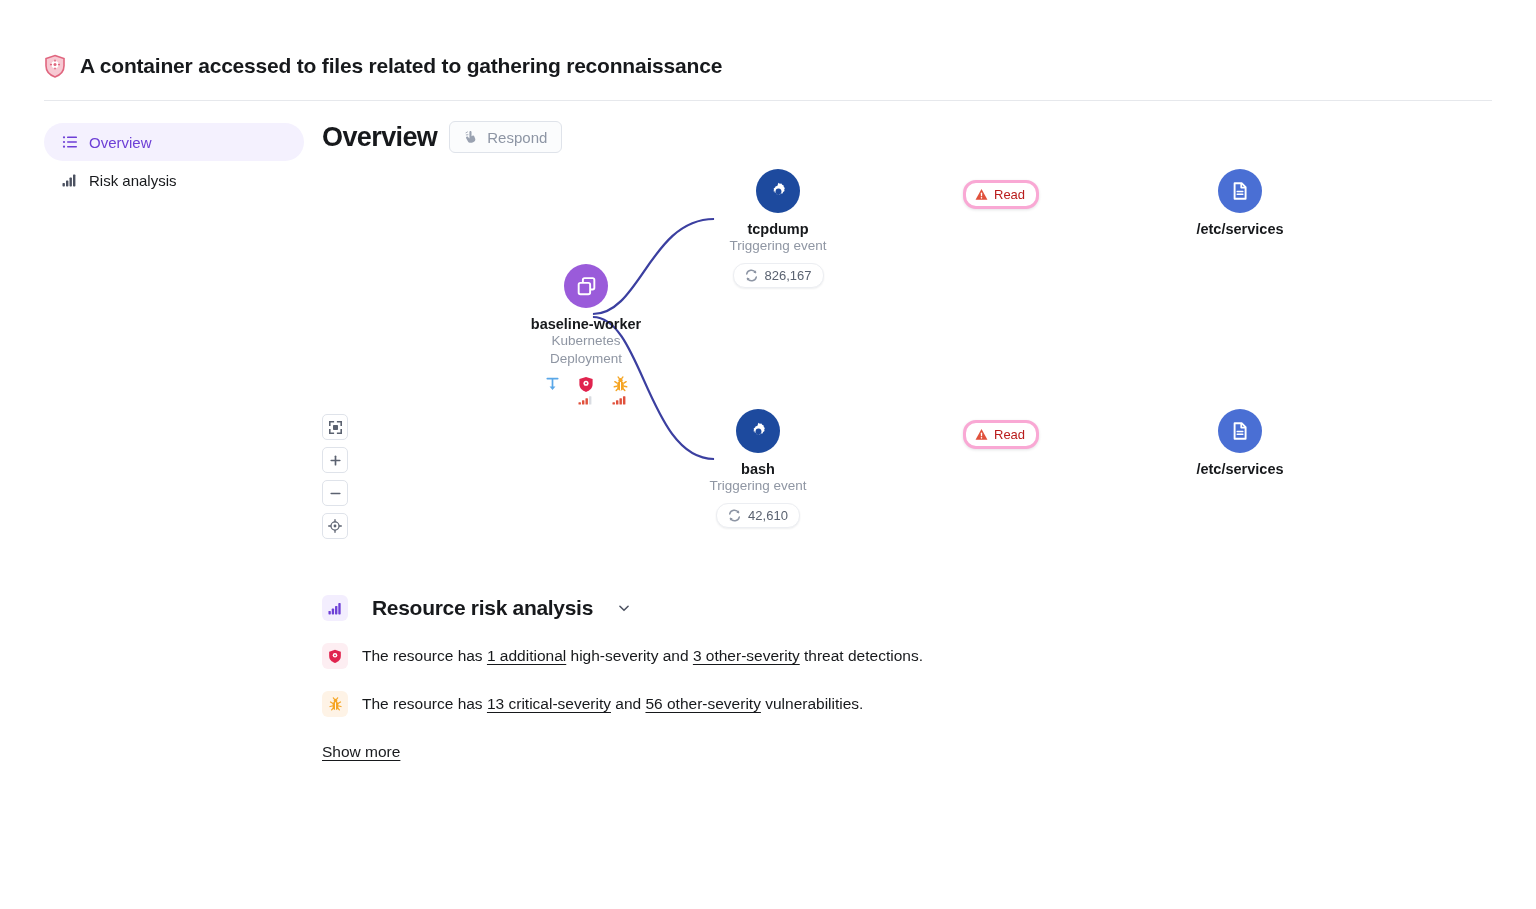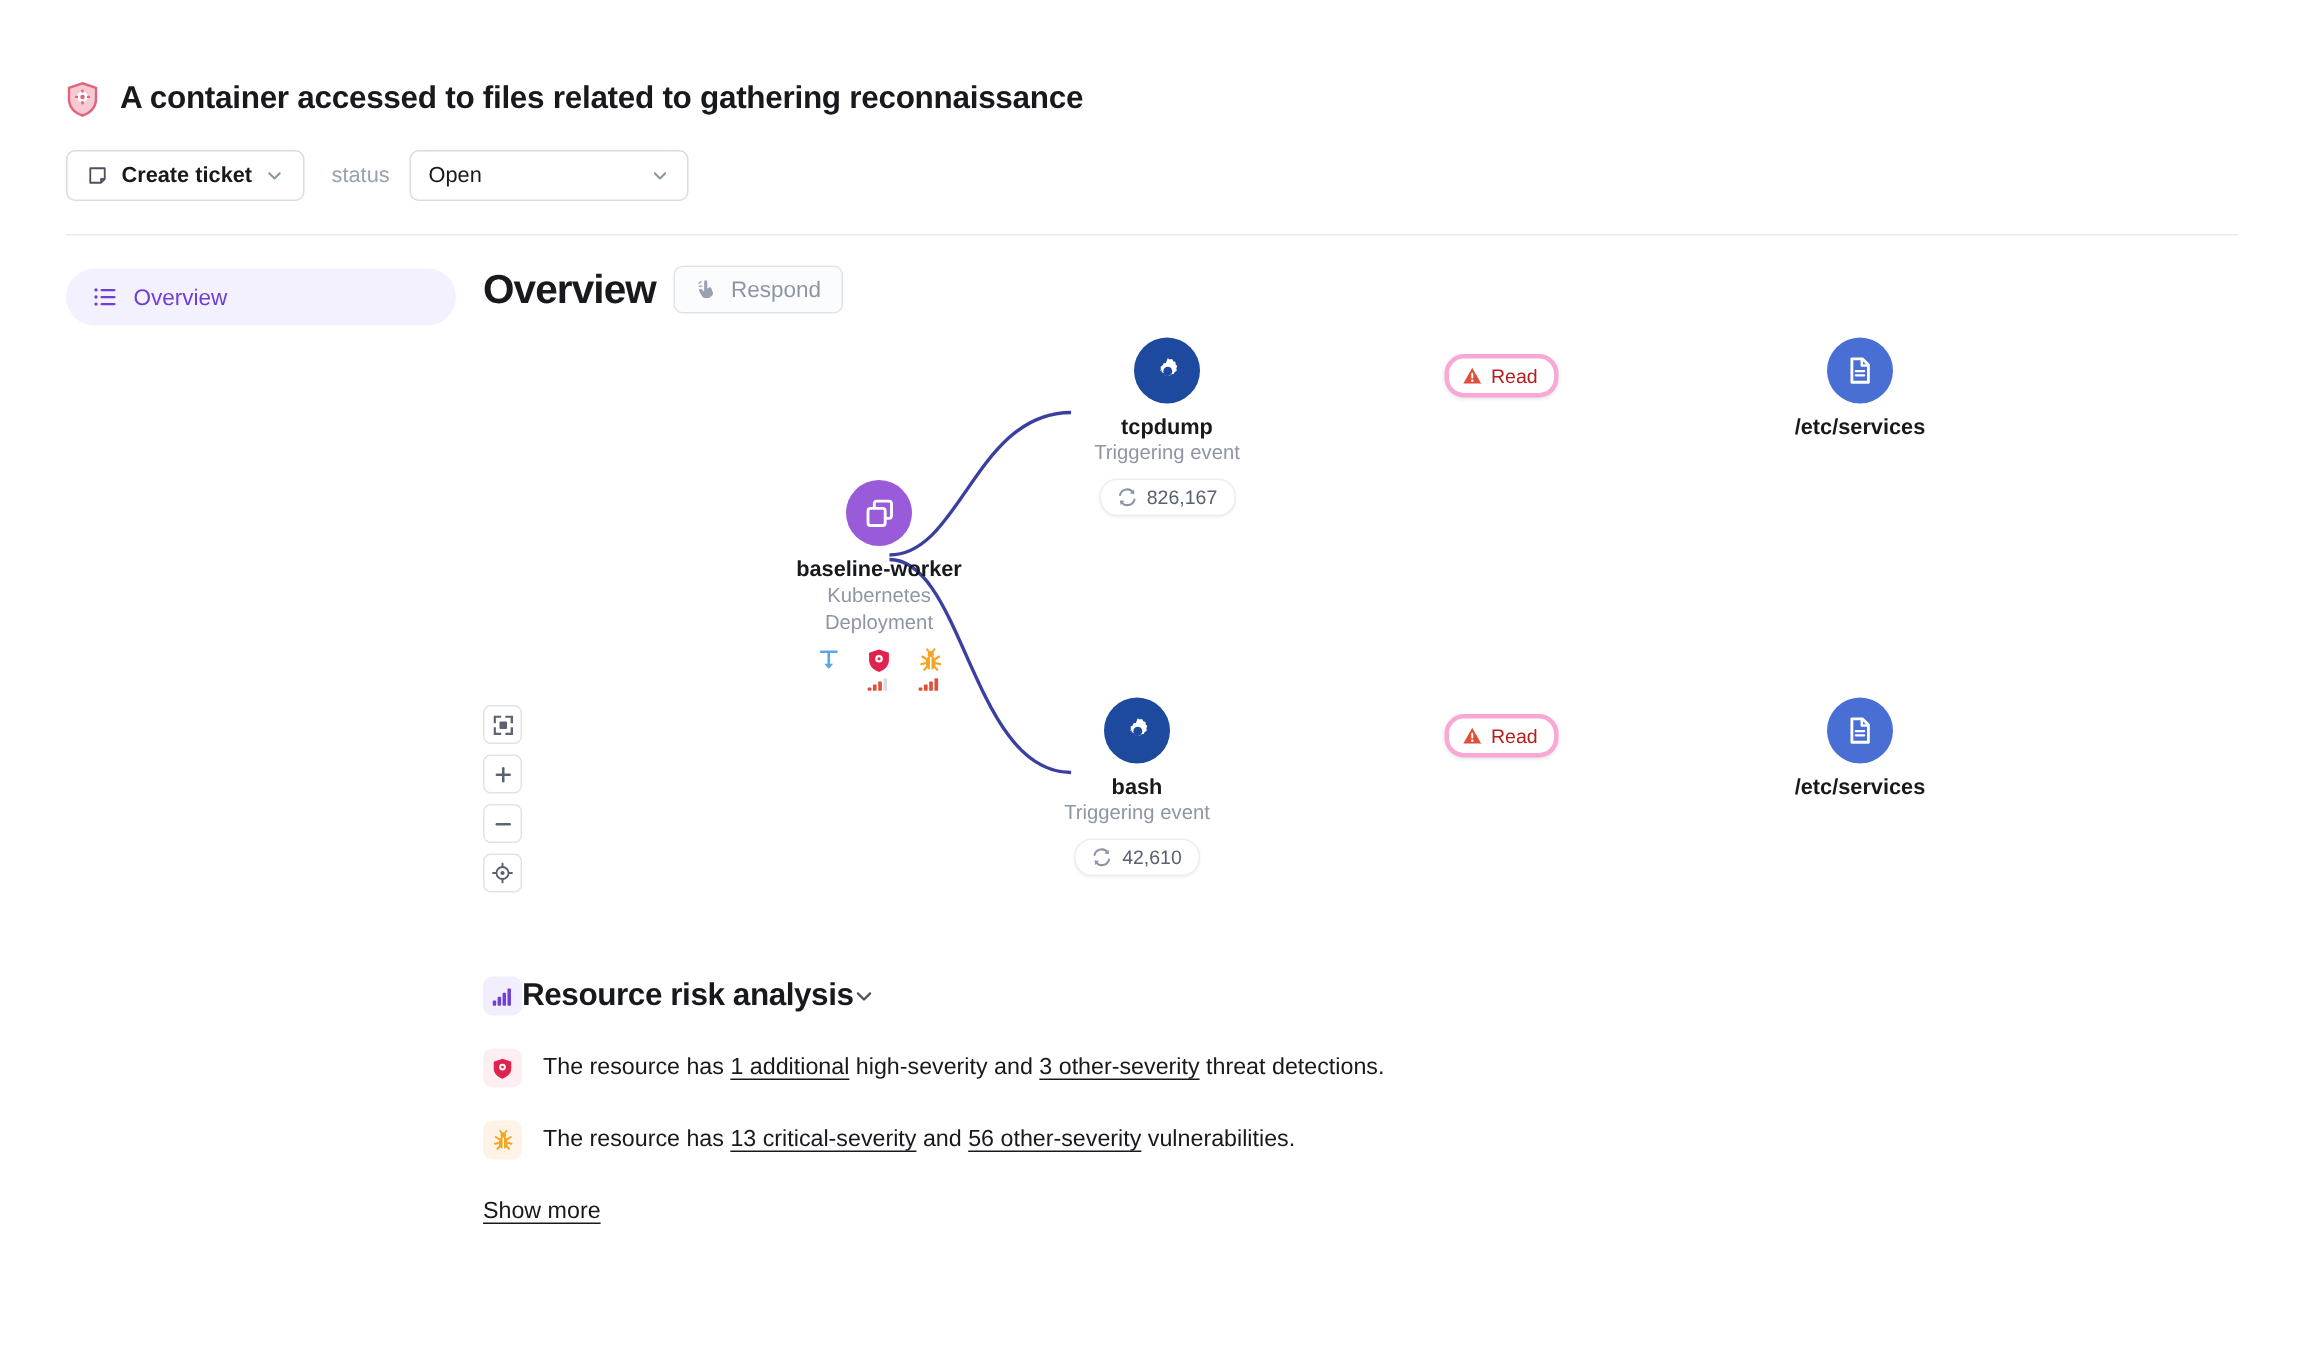--- a/index.html
+++ b/index.html
@@ -107,21 +107,21 @@
     position: absolute;
     display: inline-flex; align-items: center; gap: 6px;
     padding: 4px 11px 4px 9px; border-radius: 13px;
     background: #fff; border: 3px solid #f9a8d4;
     box-shadow: 0 1px 3px rgba(16,24,40,.12);
     font-size: 13px; color: #b91c1c; white-space: nowrap;
   }
 
   
   .risk-section { margin-top: 6px; }
-  .risk-head { display: flex; align-items: center; gap: 0; }
+  .risk-head { display: flex; align-items: center; gap: 24px; }
   .risk-head .hico {
     width: 26px; height: 26px; border-radius: 6px; background: #f3eefe;
     display: flex; align-items: center; justify-content: center;
   }
   .risk-head .htxt { font-size: 21px; font-weight: bold; letter-spacing: -0.3px; color: #17191c; }
   .risk-head .chev { color: #4b5160; }
 
   .risk-row { display: flex; align-items: center; gap: 14px; margin-top: 22px; }
   .risk-row .rico {
     width: 26px; height: 26px; border-radius: 6px;
@@ -150,60 +150,50 @@
       <g fill="#e0667f">
         <rect x="10.2" y="5.6" width="1.6" height="2.2" rx=".8"></rect>
         <rect x="10.2" y="13.4" width="1.6" height="2.2" rx=".8"></rect>
         <rect x="5.9" y="9.8" width="2.2" height="1.6" rx=".8"></rect>
         <rect x="13.9" y="9.8" width="2.2" height="1.6" rx=".8"></rect>
       </g>
     </svg>
     <div class="page-title">A container accessed to files related to gathering reconnaissance</div>
   </div>
 
-  <div class="actions-row">
-    <button class="btn-create">
-      <svg width="14" height="14" viewBox="0 0 16 16">
-        <path d="M2.5 2.5h11v8.2l-2.8 2.8H2.5z" fill="none" stroke="#4b5160" stroke-width="1.4" stroke-linejoin="round"></path>
-        <path d="M13.5 10.6h-2.8v2.9" fill="none" stroke="#4b5160" stroke-width="1.4" stroke-linejoin="round"></path>
-      </svg>
-      <span>Create ticket</span>
-      <svg class="chev" width="12" height="12" viewBox="0 0 12 12">
-        <path d="M2.5 4.5 6 8l3.5-3.5" fill="none" stroke="currentColor" stroke-width="1.3" stroke-linecap="round" stroke-linejoin="round"></path>
-      </svg>
-    </button>
-
-    <span class="status-label">status</span>
-
-    <div class="status-select">
-      <span>Open</span>
-      <svg class="chev" width="12" height="12" viewBox="0 0 12 12">
-        <path d="M2.5 4.5 6 8l3.5-3.5" fill="none" stroke="currentColor" stroke-width="1.3" stroke-linecap="round" stroke-linejoin="round"></path>
-      </svg>
-    </div>
-  </div>
 </div>
 
 <div class="header-divider"></div>
 
 <div class="body-wrap">
 
   <div class="sidebar">
     <div class="side-item active">
       <svg class="ic" viewBox="0 0 16 16">
         <g fill="#6d3fd6">
           <circle cx="2" cy="3.3" r="1.1"></circle>
             <circle cx="2" cy="8" r="1.1"></circle>
             <circle cx="2" cy="12.7" r="1.1"></circle>
           <rect x="5" y="2.6" width="10" height="1.5" rx=".7"></rect>
           <rect x="5" y="7.3" width="10" height="1.5" rx=".7"></rect>
           <rect x="5" y="12" width="10" height="1.5" rx=".7"></rect>
         </g>
       </svg>
       <span>Overview</span>
+    </div>
+    <div class="side-item">
+      <svg class="ic" viewBox="0 0 16 16">
+        <g fill="#4b5160">
+          <rect x="0.5" y="11" width="2.4" height="3.4" rx=".7"></rect>
+          <rect x="4.0" y="8.4" width="2.4" height="6.0" rx=".7"></rect>
+          <rect x="7.5" y="5.6" width="2.4" height="8.8" rx=".7"></rect>
+          <rect x="11.0" y="2.6" width="2.4" height="11.8" rx=".7"></rect>
+        </g>
+      </svg>
+      <span>Risk analysis</span>
     </div>
   </div>
 
   <div class="main">
     <div class="main-head">
       <div class="main-title">Overview</div>
       <button class="btn-respond">
         <svg width="14" height="14" viewBox="0 0 16 16">
           <path d="M6.2 2.2c0-.7.6-1.2 1.2-1.2s1.2.5 1.2 1.2v5l1-.6c.8-.5 1.9-.2 2.2.7l1 2.7c.4 1.1 0 2.4-1 3.1l-1.3.9c-.5.3-1 .5-1.6.5H6.6c-.8 0-1.5-.4-1.9-1.1L2.5 9.4c-.4-.6-.2-1.4.5-1.7.5-.3 1.2-.2 1.6.3l1.6 1.8z" fill="#9aa2b1"></path>
           <path d="M2.2 3.2 4 2.2M2.6 5.6 4.5 5.4" stroke="#9aa2b1" stroke-width="1" stroke-linecap="round" fill="none"></path>

